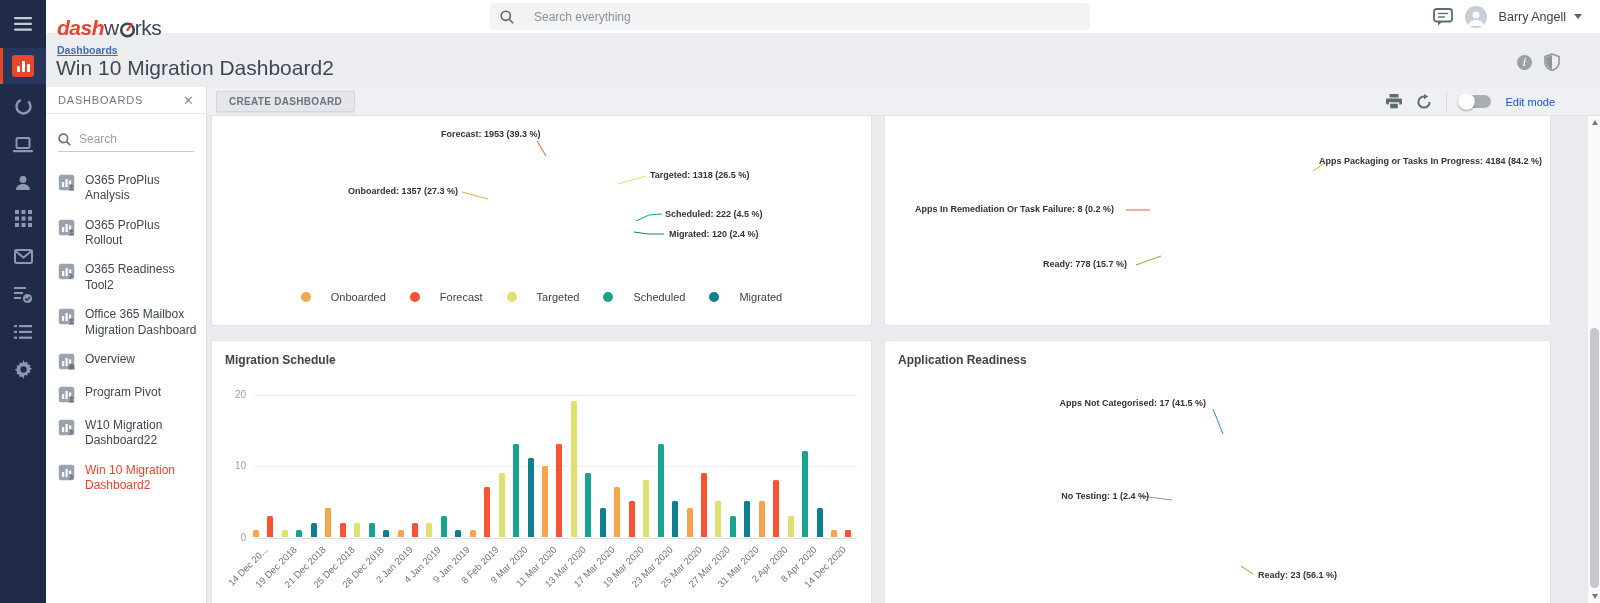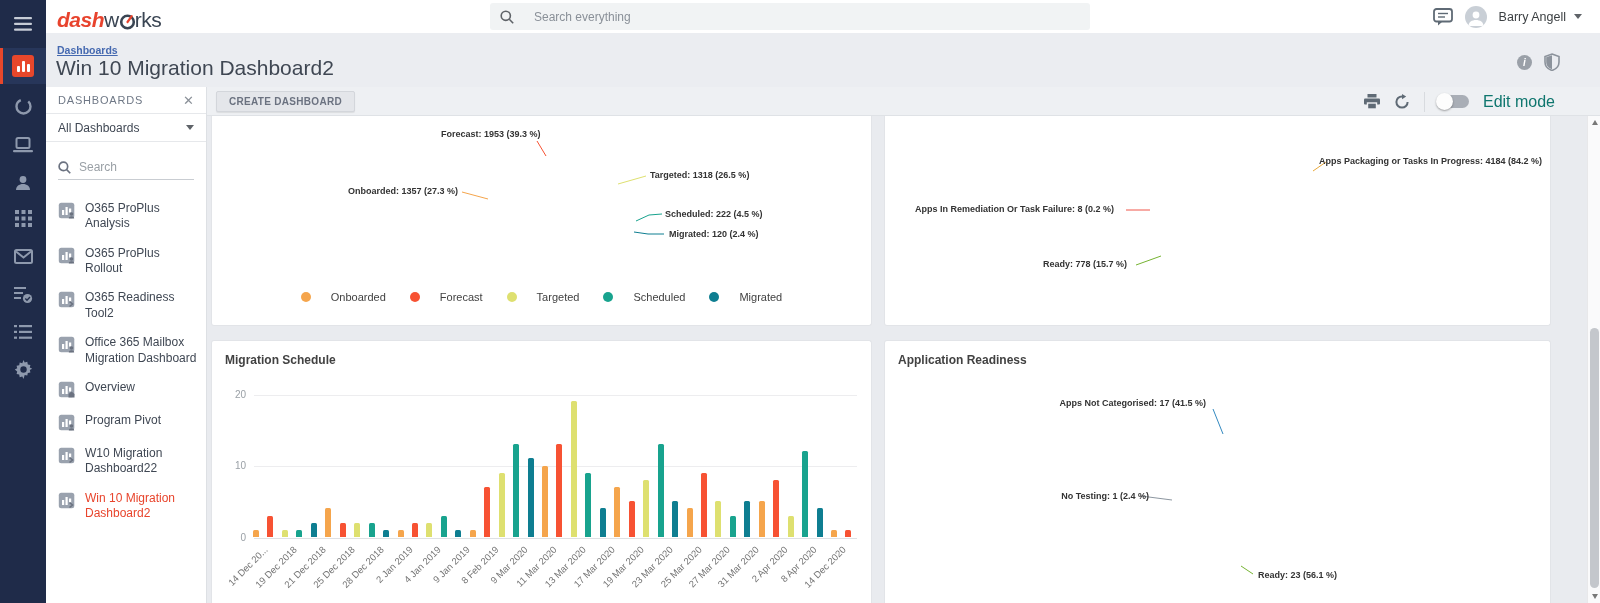--- a/index.html
+++ b/index.html
@@ -10,21 +10,21 @@
   .navrail { position:absolute; left:0; top:0; width:46px; height:603px; background:#1F2B49; z-index:40; }
   .nav-item { position:absolute; left:0; width:46px; height:36px; display:flex; align-items:center; justify-content:center; cursor:pointer; }
   .nav-item svg { display:block; }
   .nav-item.active { background:#27365A; }
   .nav-item.active::before { content:""; position:absolute; left:0; top:0; bottom:0; width:3px; background:#E8472B; }
   .active-tile { width:22px; height:22px; background:#E8472B; border-radius:3px; display:flex; align-items:flex-end; justify-content:center; gap:2px; padding-bottom:5px; }
   .active-tile i { display:block; width:3px; background:#fff; border-radius:1px; }
 
   
   .topbar { position:absolute; left:46px; top:0; width:1554px; height:33px; background:#fff; z-index:30; }
-  .brand { position:absolute; left:11px; top:8px; font-size:21px; display:flex; align-items:center; cursor:pointer; }
+  .brand { position:absolute; left:11px; top:16px; font-size:21px; display:flex; align-items:center; cursor:pointer; }
   .brand .b1 { color:#E8432D; font-weight:bold; font-style:italic; letter-spacing:-0.5px; }
   .brand .b2, .brand .b3 { color:#3A4553; font-weight:500; letter-spacing:-0.5px; }
   .brand svg { margin:2px -1px 0 0; }
   .searchbox { position:absolute; left:444px; top:3px; width:600px; height:27px; background:#F1F3F4; border-radius:3px; display:flex; align-items:center; padding-left:10px; }
   .searchbox input { border:none; outline:none; background:transparent; font-size:12px; color:#3c4043; width:540px; margin-left:20px; font-family:"Liberation Sans",sans-serif; }
   .searchbox input::placeholder { color:#8A9098; }
   .tb-right { position:absolute; right:18px; top:0; height:33px; display:flex; align-items:center; gap:12px; }
   .avatar { width:22px; height:22px; border-radius:50%; background:#C9CFD6; overflow:hidden; position:relative; }
   .avatar svg { position:absolute; left:2px; top:3px; }
   .username { font-size:12.5px; color:#3C4043; }
@@ -37,21 +37,21 @@
   .ph-icons { position:absolute; right:40px; top:20px; display:flex; gap:12px; align-items:center; }
   .info-dot { width:15px; height:15px; border-radius:50%; background:#9AA0A8; color:#fff; font-size:10px; font-weight:bold; display:flex; align-items:center; justify-content:center; font-style:italic; cursor:pointer; }
 
   
   .toolbar { position:absolute; left:207px; top:87px; width:1393px; height:29px; background:#EEF0F3; border-bottom:1px solid #DFE2E6; z-index:15; }
   .create-btn { position:absolute; left:9px; top:4px; height:21px; padding:0 12px; background:#E4E6EA; border:1px solid #D3D6DB; border-radius:2px; font-size:10px; font-weight:bold; color:#6B7280; letter-spacing:0.3px; display:flex; align-items:center; cursor:pointer; box-shadow:0 1px 1px rgba(0,0,0,0.08); }
   .tbr { position:absolute; right:45px; top:0; height:29px; display:flex; align-items:center; gap:14px; }
   .tb-divider { width:1px; height:20px; background:#D8DBDF; }
   .toggle { width:30px; height:13px; background:#A9AEB6; border-radius:7px; position:relative; cursor:pointer; }
   .toggle .knob { position:absolute; left:-3px; top:-2px; width:17px; height:17px; border-radius:50%; background:#FDFDFD; box-shadow:0 1px 2px rgba(0,0,0,0.35); }
-  .editmode-label { font-size:16px; color:#0f766e; }
+  .editmode-label { font-size:11px; color:#1d4ed8; }
 
   
   .dashpanel { position:absolute; left:46px; top:87px; width:161px; height:516px; background:#fff; border-right:1px solid #DDE0E4; z-index:18; }
   .dp-head { height:27px; display:flex; align-items:center; justify-content:space-between; padding:0 12px; border-bottom:1px solid #E6E8EB; }
   .dp-title { font-size:11px; color:#6F7886; letter-spacing:0.8px; }
   .dp-close { color:#8A9098; font-size:13px; cursor:pointer; }
   .dp-filter { height:28px; display:flex; align-items:center; justify-content:space-between; padding:0 12px; border-bottom:1px solid #E6E8EB; cursor:pointer; }
   .dp-filter span { font-size:12px; color:#3F4753; }
   .dp-search { margin:18px 12px 0 12px; border-bottom:1px solid #C9CDD2; display:flex; align-items:center; gap:8px; padding-bottom:5px; }
   .dp-search input { border:none; outline:none; font-size:12px; color:#3F4753; width:100px; font-family:"Liberation Sans",sans-serif; }
@@ -253,24 +253,20 @@
           <div class="knob"></div>
         </div>
       <span class="editmode-label">Edit mode</span>
     </div>
   </div>
 
   <div class="dashpanel">
     <div class="dp-head">
       <span class="dp-title">DASHBOARDS</span>
       <span class="dp-close">✕</span>
-    </div>
-    <div class="dp-filter">
-      <span>All Dashboards</span>
-      <span class="caret" style="margin:0"></span>
     </div>
     <div class="dp-search">
       <svg width="13" height="13" viewBox="0 0 14 14">
           <circle cx="5.8" cy="5.8" r="4.6" fill="none" stroke="#6B7280" stroke-width="1.8"></circle>
           <line x1="9.3" y1="9.3" x2="13.2" y2="13.2" stroke="#6B7280" stroke-width="1.8"></line>
         </svg>
       <input type="text" placeholder="Search" style="">
     </div>
     <div class="dp-list" id="dp-list">
         <div class="dp-item">

